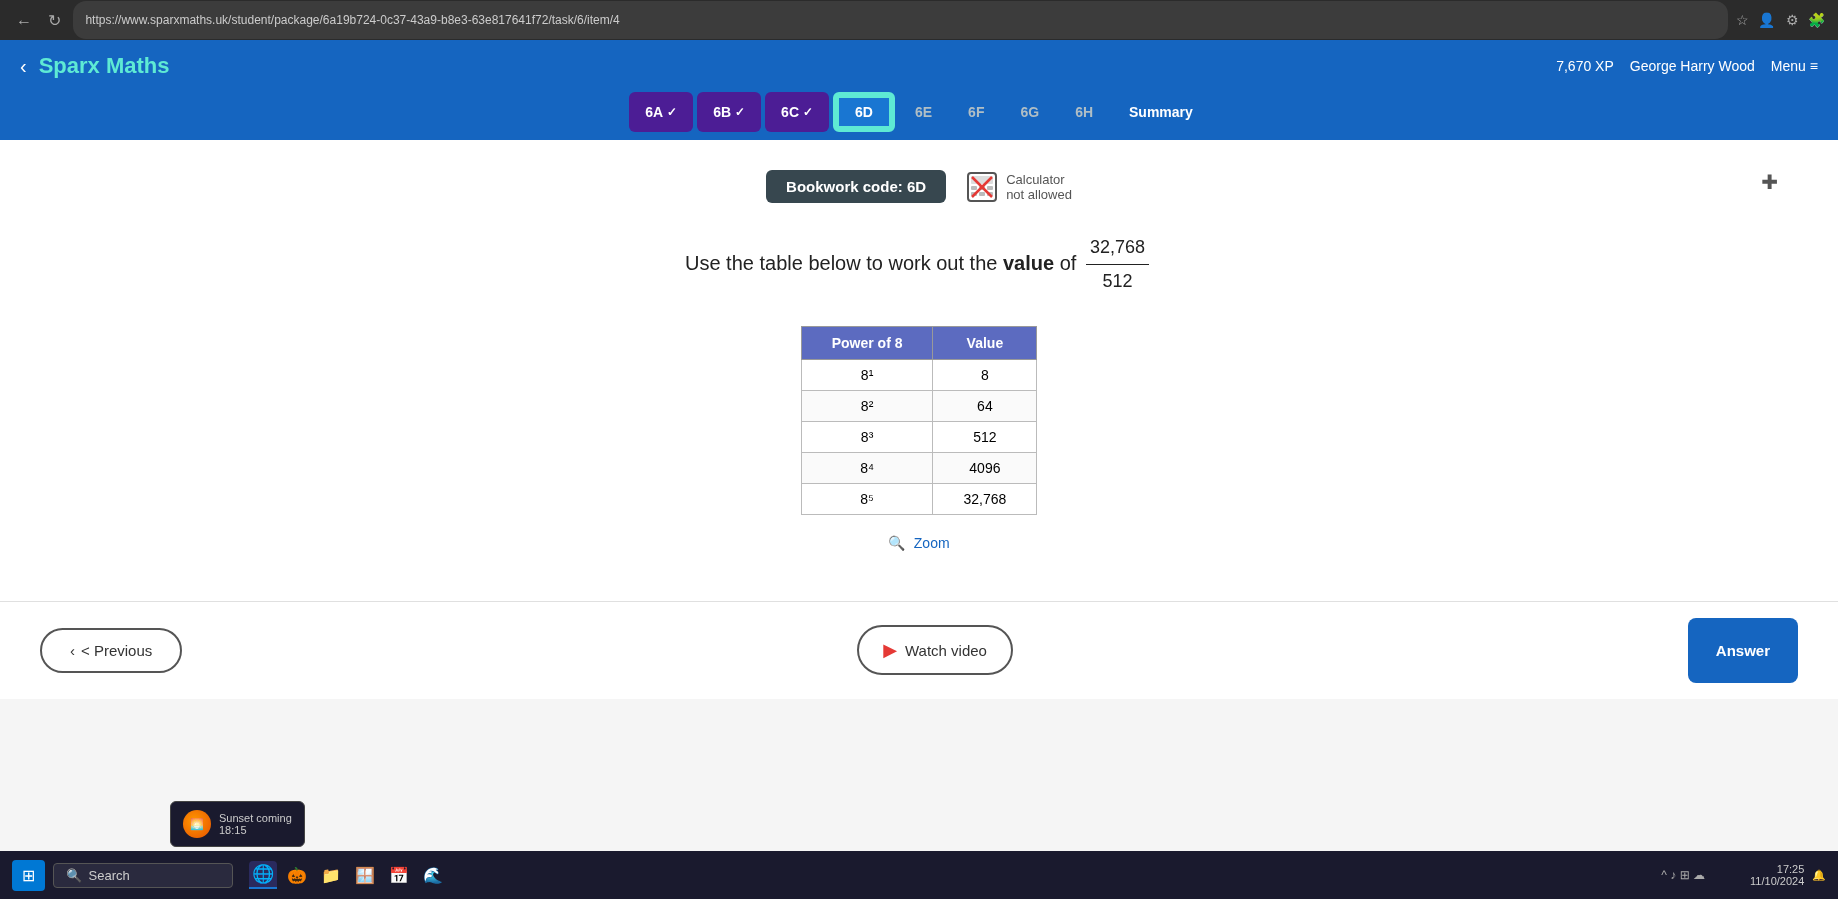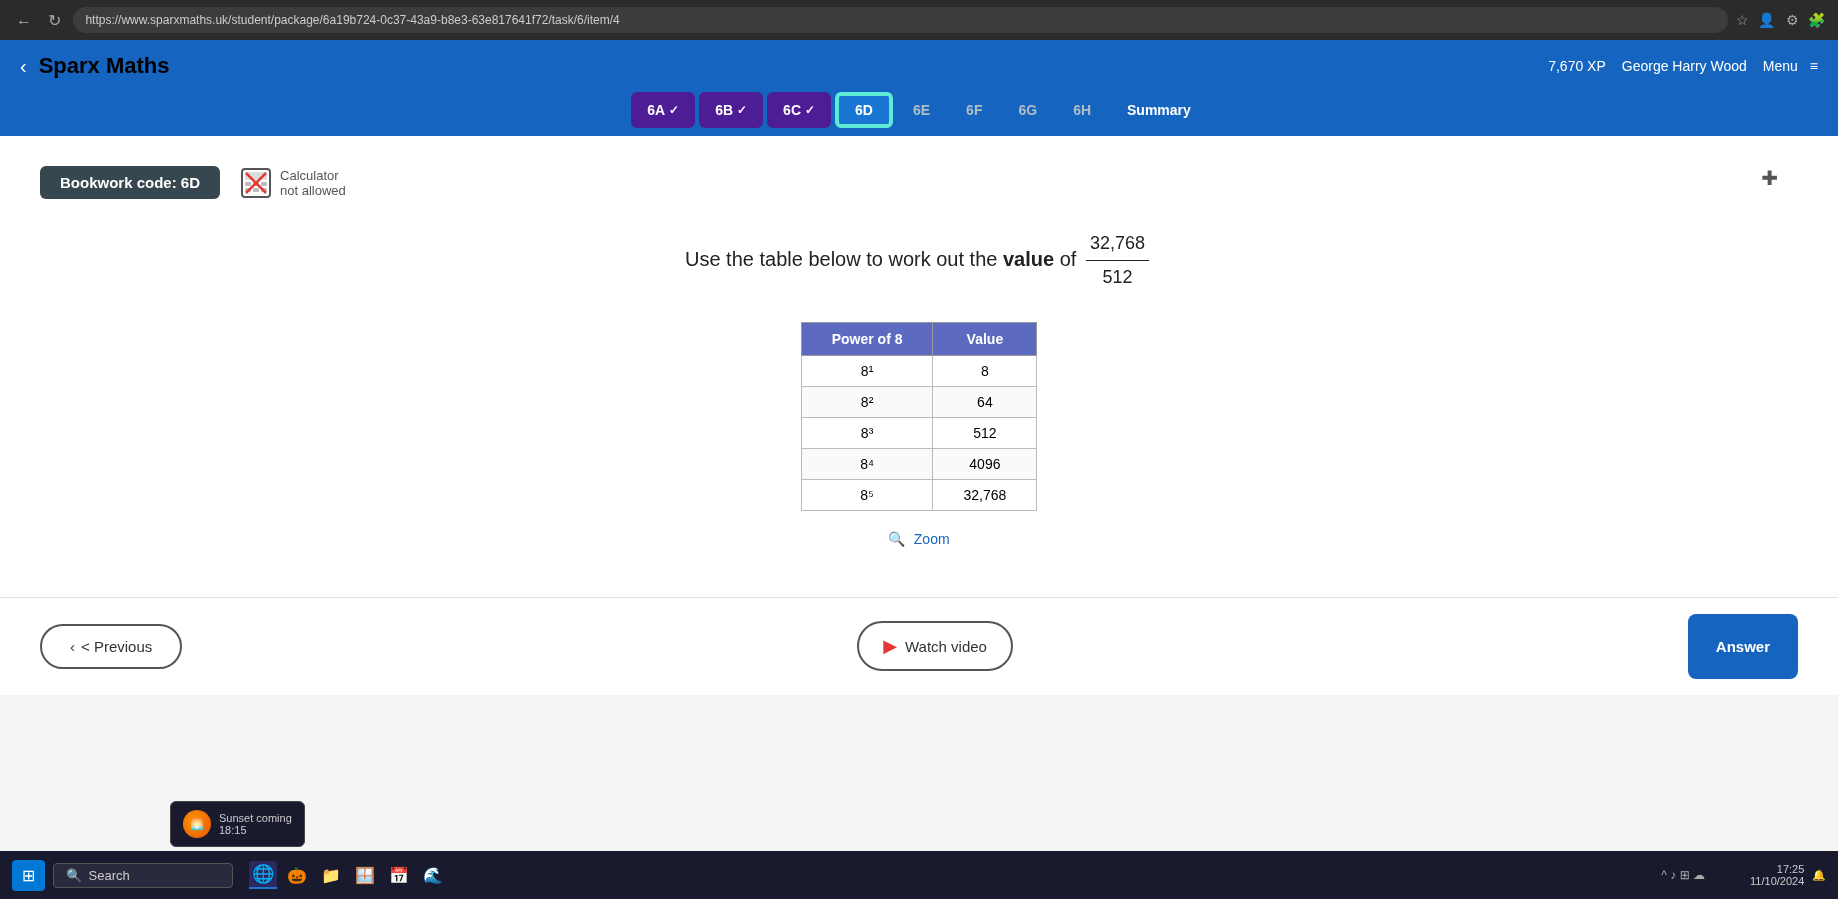--- a/index.html
+++ b/index.html
@@ -25,21 +25,21 @@
     .browser-nav-btn {
       color: #aaa;
       font-size: 16px;
       cursor: pointer;
       background: none;
       border: none;
       padding: 4px;
     }
     .browser-url-bar {
       flex: 1;
-      height: 26px;
+      height: 38px;
       background: #3c3c3c;
       border-radius: 13px;
       display: flex;
       align-items: center;
       padding: 0 12px;
       color: #ccc;
       font-size: 12px;
     }
     .browser-icons {
       display: flex;
@@ -72,40 +72,40 @@
       gap: 12px;
     }
     .nav-back-btn {
       color: white;
       font-size: 20px;
       cursor: pointer;
       background: none;
       border: none;
     }
     .nav-title {
-      color: #000000;
+      color: #5eead4;
       font-size: 22px;
       font-weight: bold;
     }
     .nav-right {
       display: flex;
       align-items: center;
       gap: 16px;
       color: white;
       font-size: 14px;
     }
     .menu-btn {
       color: white;
       background: none;
       border: none;
       font-size: 14px;
       cursor: pointer;
       display: flex;
       align-items: center;
-      gap: 12px;
+      gap: 4px;
     }
 
     
     .tab-bar {
       background: #1565c0;
       display: flex;
       justify-content: center;
       padding-bottom: 0;
       gap: 4px;
       padding: 0 20px 8px;
@@ -123,21 +123,21 @@
       align-items: center;
       gap: 4px;
     }
     .tab-item.completed {
       background: #4c1d95;
       color: white;
     }
     .tab-item.active {
       background: #1976d2;
       color: white;
-      border: 4px solid #5eead4;
+      border: 6px solid #5eead4;
     }
     .tab-item.inactive {
       color: #b0bec5;
     }
     .tab-item.summary {
       color: white;
     }
     .checkmark {
       font-size: 12px;
     }
@@ -148,21 +148,21 @@
       background: white;
       margin: 0;
       padding: 30px 40px;
       overflow-y: auto;
       position: relative;
     }
 
     
     .bookwork-row {
       display: flex;
-      justify-content: flex-start;
+      justify-content: center;
       align-items: center;
       gap: 20px;
       margin-bottom: 30px;
     }
     .bookwork-badge {
       background: #37474f;
       color: white;
       padding: 8px 20px;
       border-radius: 6px;
       font-size: 15px;

